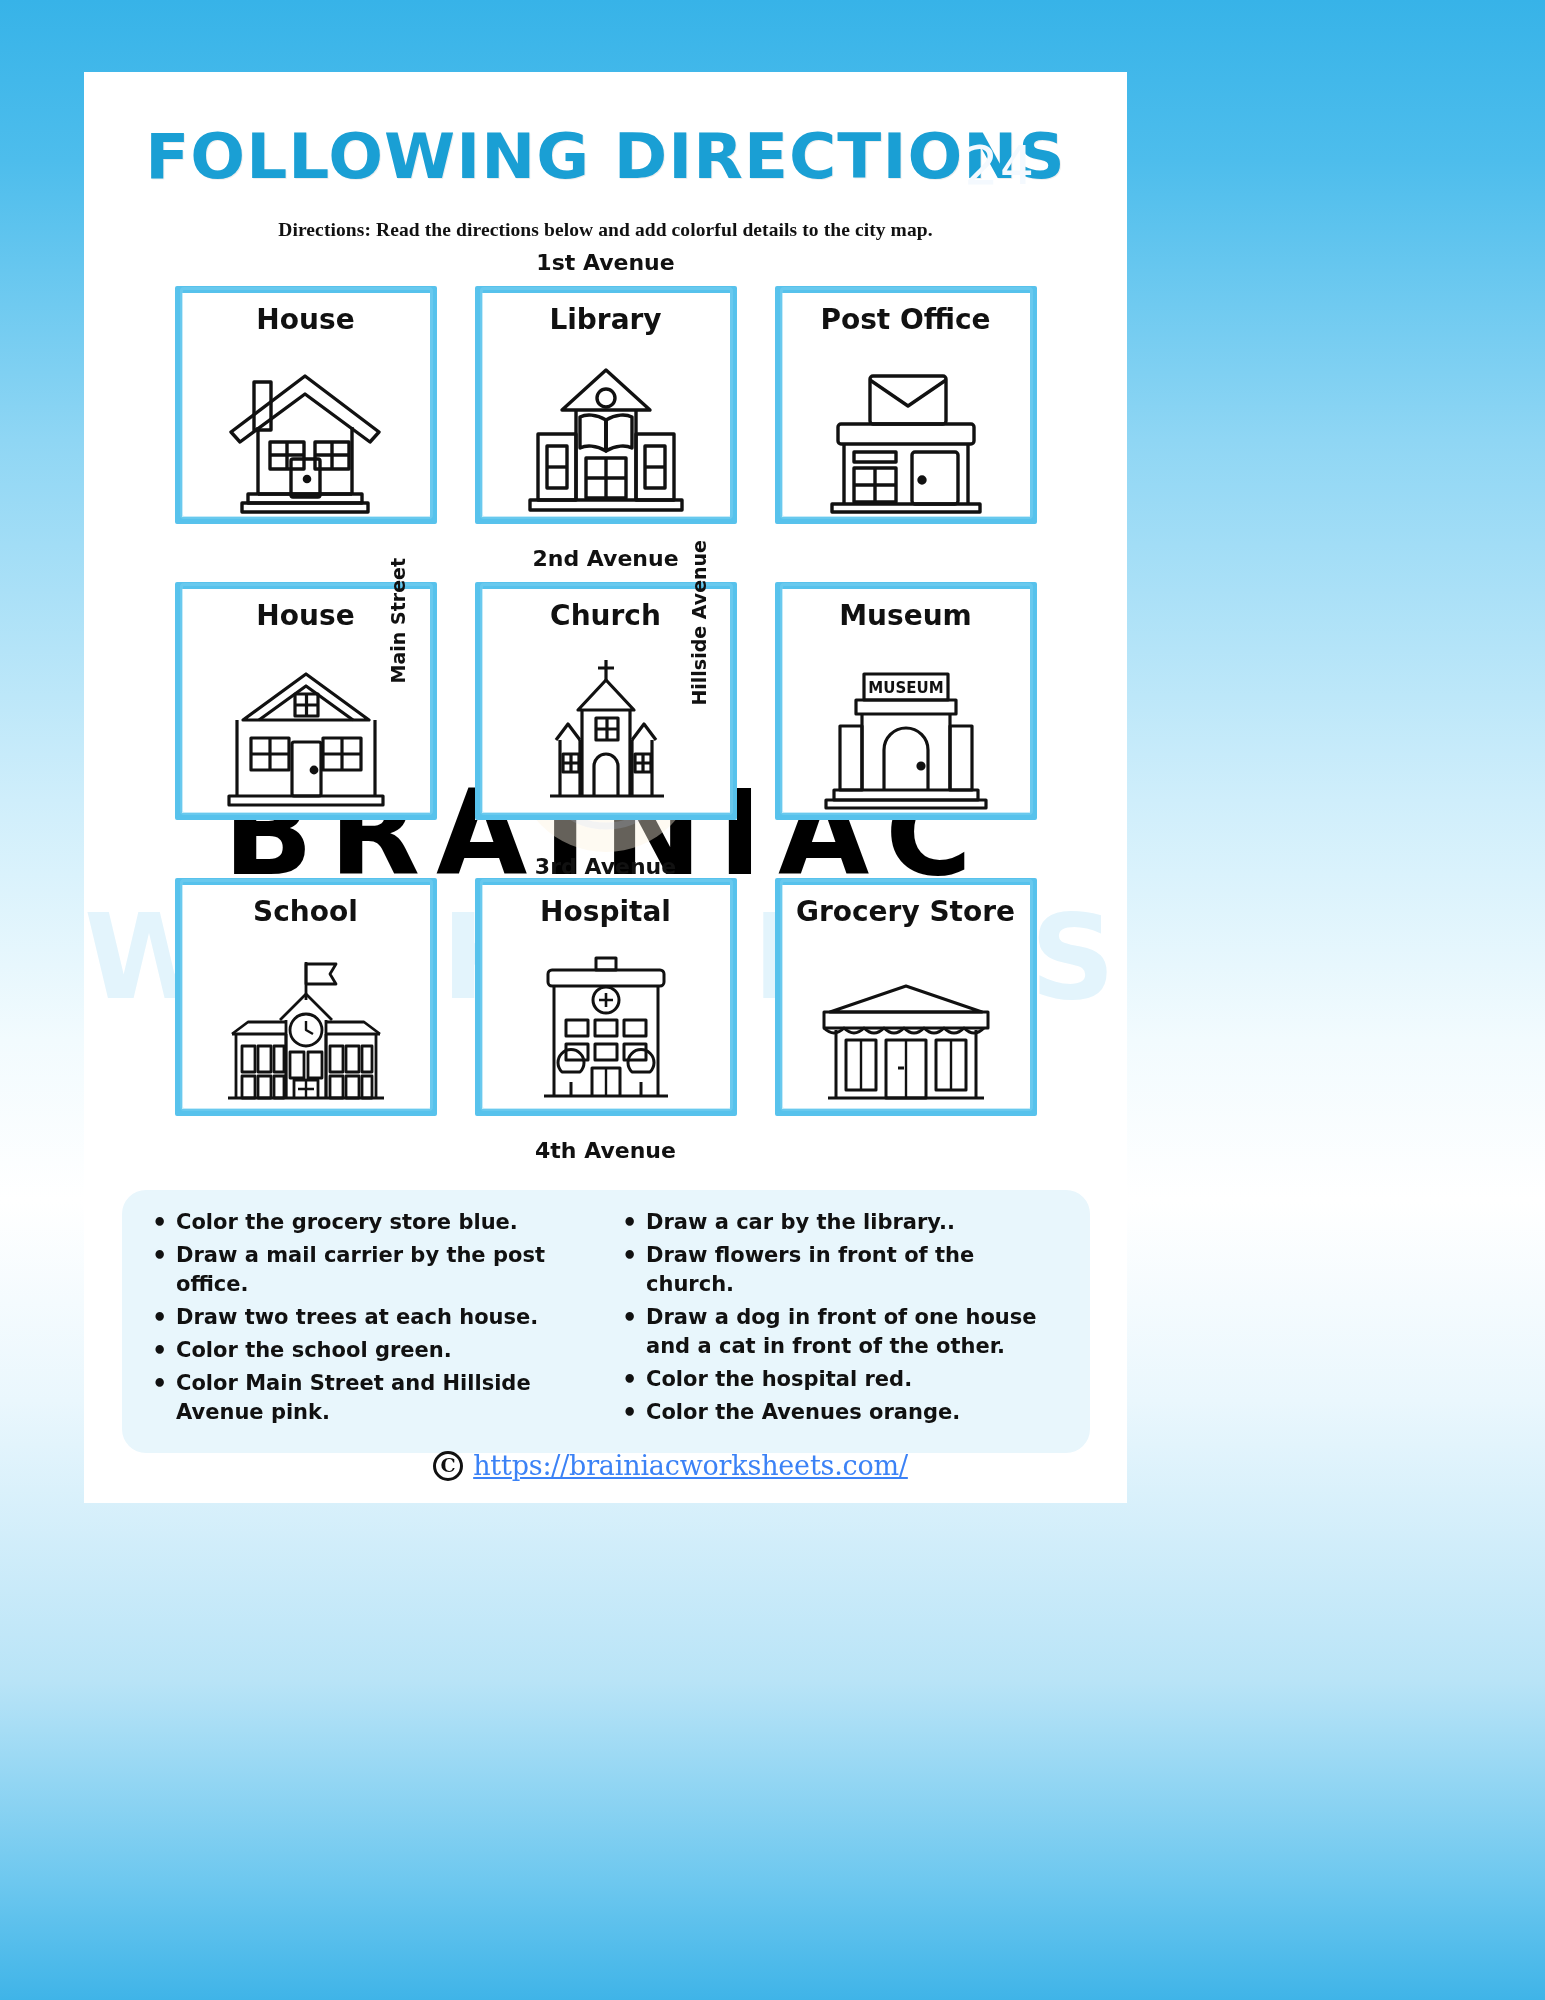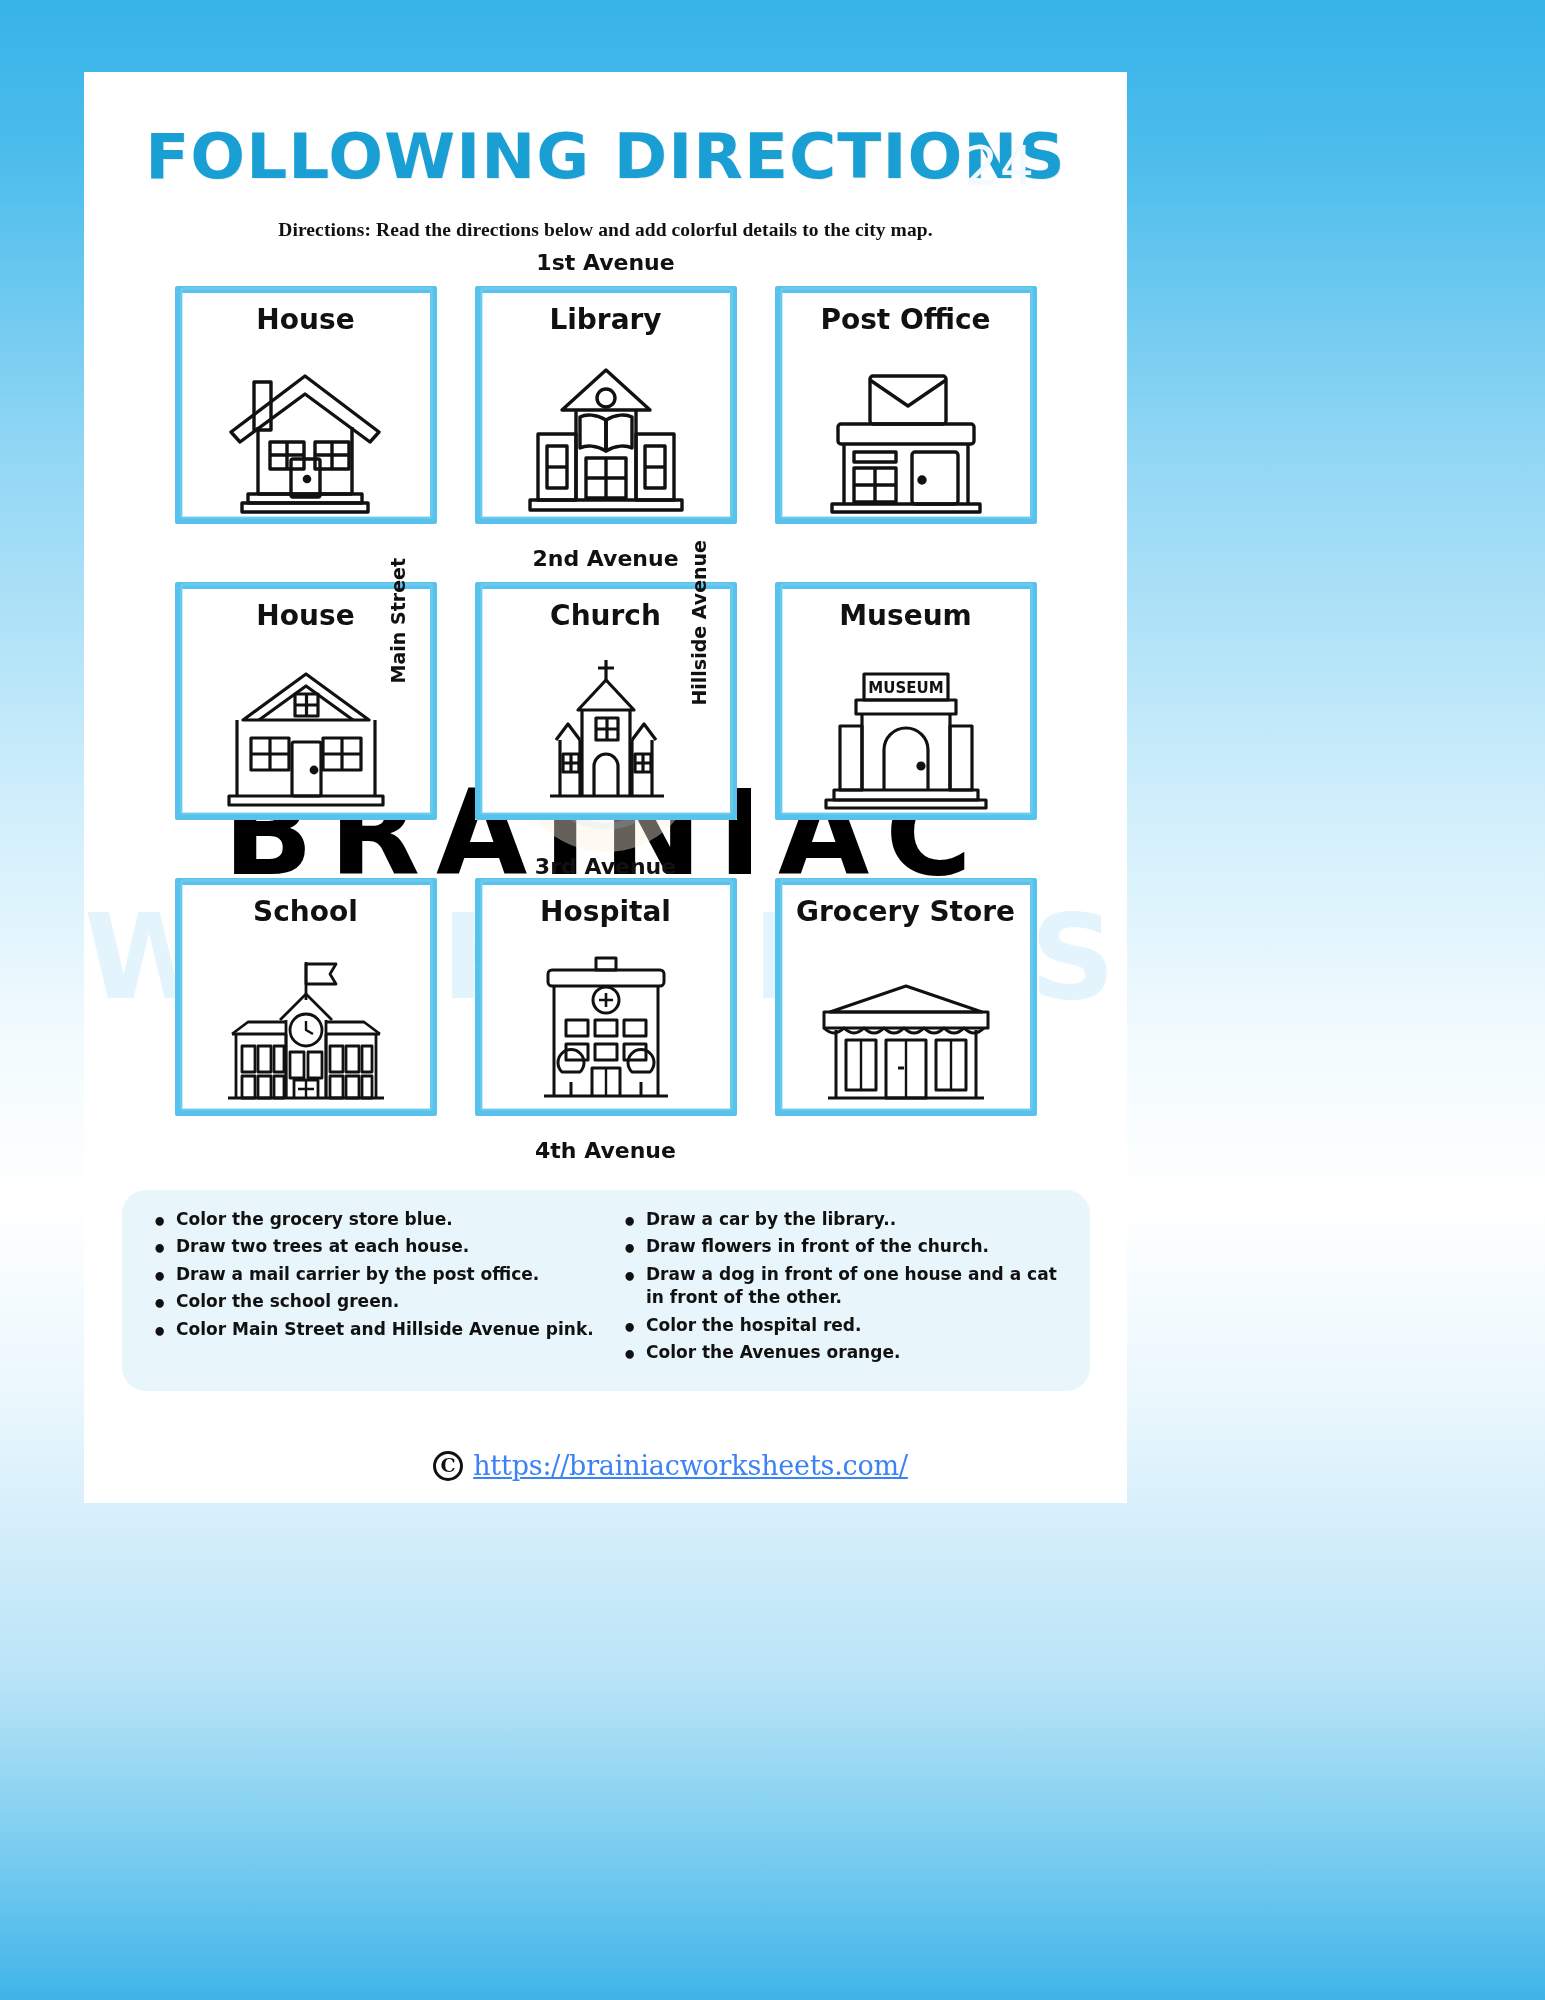--- a/index.html
+++ b/index.html
@@ -201,21 +201,21 @@
     display:flex;
     gap:16px;
     z-index:5;
   }
   .instr-col { width:50%; }
   .instr-col ul { list-style:none; }
   .instr-col li {
     position:relative;
     padding-left:32px;
     margin-bottom:4px;
-    font-size:17px;
+    font-size:21px;
     font-weight:bold;
     color:#111;
     line-height:1.38;
   }
   .instr-col li::before {
     content:"\2022";
     position:absolute;
     left:8px;
     top:-1px;
     font-size:24px;
@@ -508,22 +508,22 @@
           </svg>
         </div>
       </div>
     </div>
   </div>
 
   <div id="instructions">
     <div class="instr-col">
       <ul>
         <li>Color the grocery store blue.</li>
+        <li>Draw a mail carrier by the post office.</li>
         <li>Draw two trees at each house.</li>
-        <li>Draw a mail carrier by the post office.</li>
         <li>Color the school green.</li>
         <li>Color Main Street and Hillside Avenue pink.</li>
       </ul>
     </div>
     <div class="instr-col">
       <ul>
         <li>Draw a car by the library..</li>
         <li>Draw flowers in front of the church.</li>
         <li>Draw a dog in front of one house and a cat in front of the other.</li>
         <li>Color the hospital red.</li>

